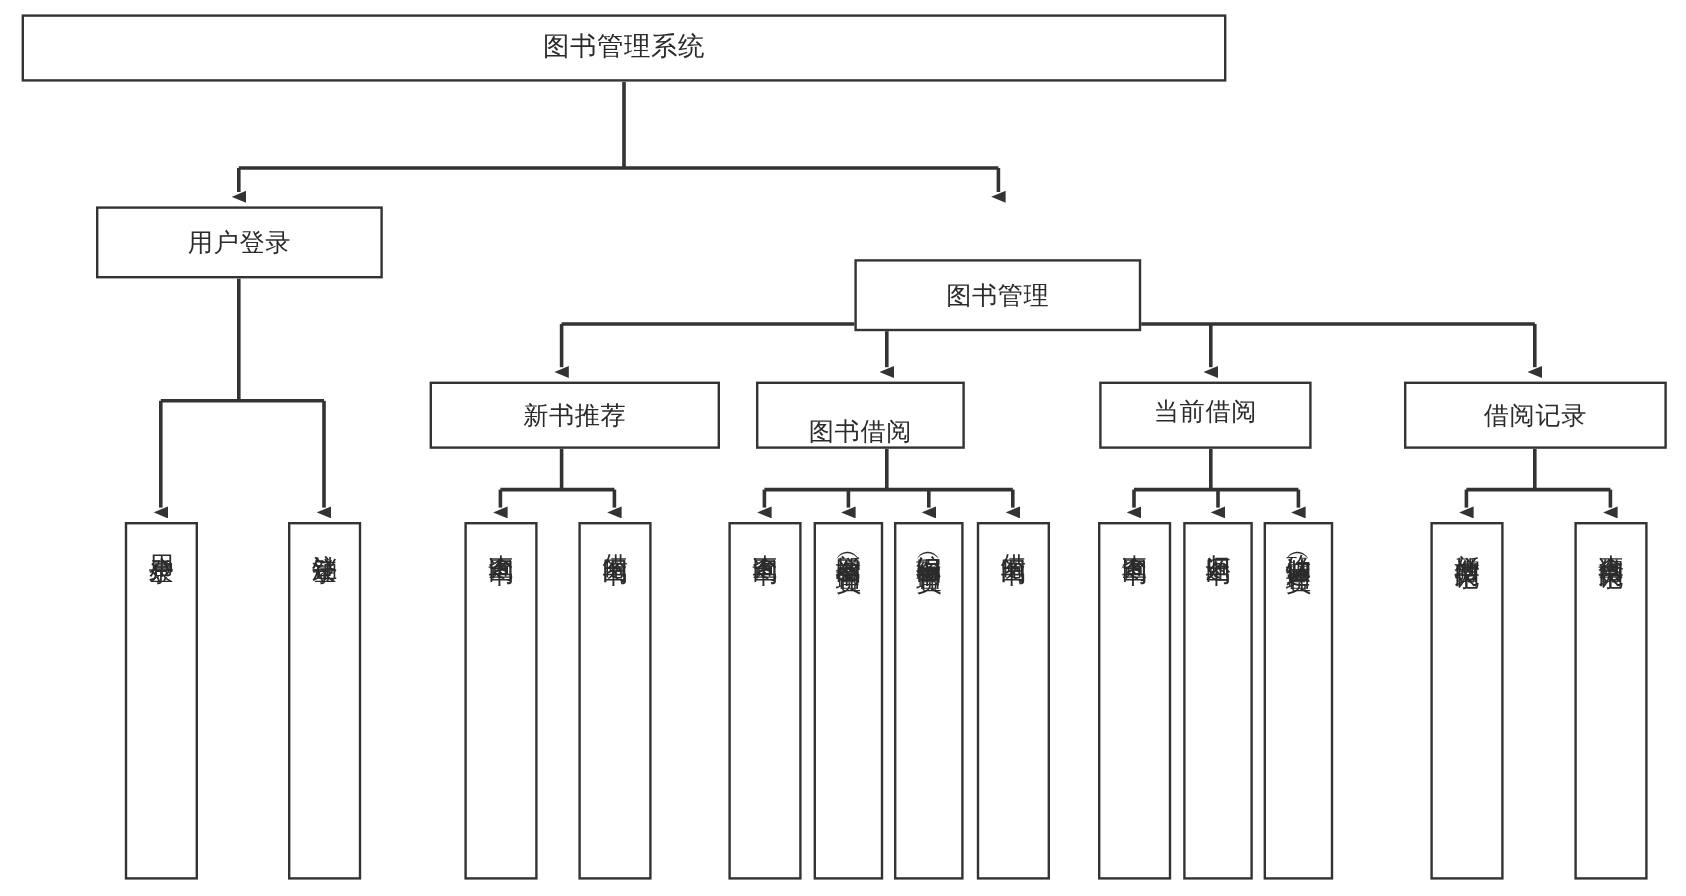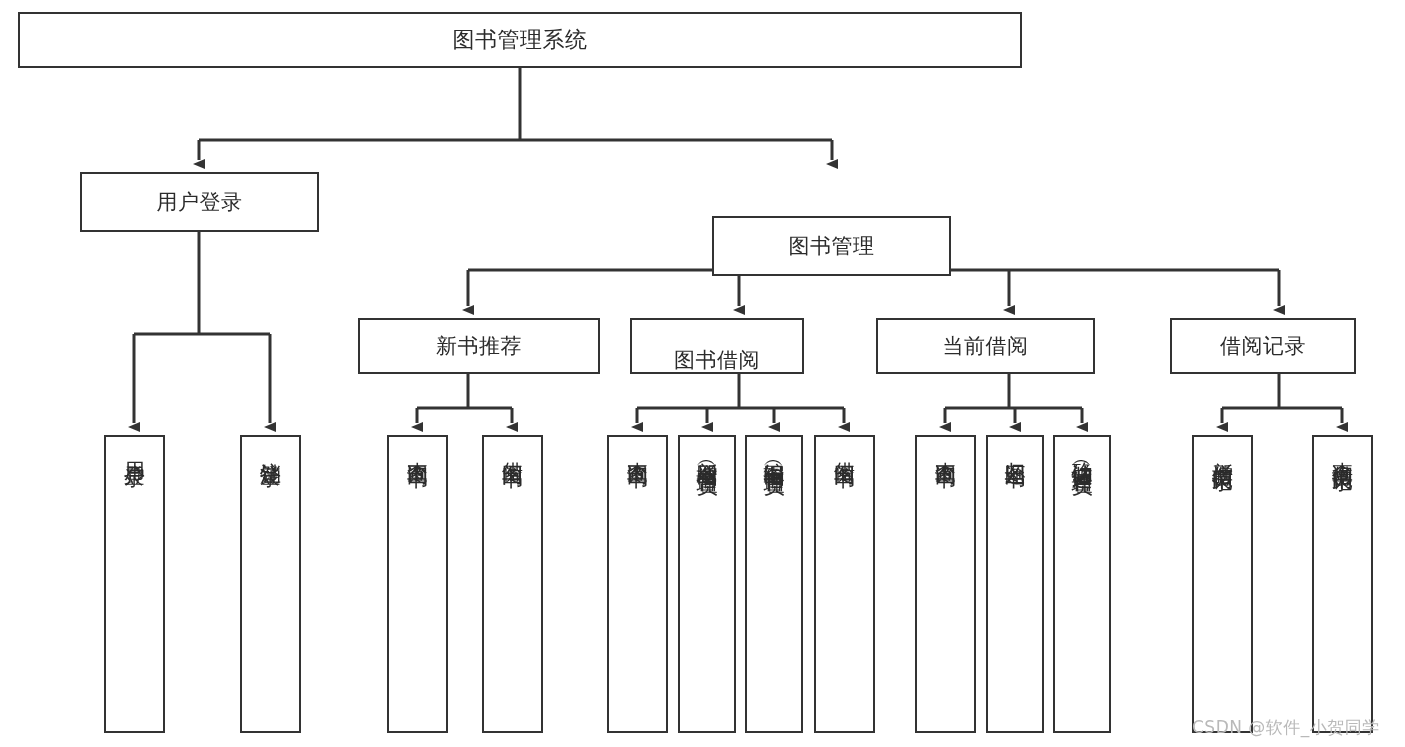--- a/index.html
+++ b/index.html
@@ -154,24 +154,24 @@
   <div class="node h" style="left:712px; top:172px; width:239px; height:60px;margin-top:44px;">
     <span class="label">图书管理</span>
   </div>
 
   <div class="node h" style="left:358px; top:318px; width:242px; height:56px;">
     <span class="label">新书推荐</span>
   </div>
   <div class="node h" style="left:630px; top:318px; width:174px; height:56px;align-items:flex-end;">
     <span class="label">图书借阅</span>
   </div>
-  <div class="node h" style="left:876px; top:318px; width:219px; height:56px;">
+  <div class="node h" style="left:916px; top:318px; width:177px; height:56px;font-family:Liberation Mono, monospace;">
     <span class="label">当前借阅</span>
   </div>
-  <div class="node h" style="left:1170px; top:318px; width:186px; height:56px;">
+  <div class="node h" style="left:1170px; top:318px; width:219px; height:56px;">
     <span class="label">借阅记录</span>
   </div>
 
   <div class="node v" style="left:104px; top:435px; width:61px; height:298px;">
     <span class="label">用户登录</span>
   </div>
   <div class="node v" style="left:240px; top:435px; width:61px; height:298px;">
     <span class="label">注销登录</span>
   </div>
   <div class="node v" style="left:387px; top:435px; width:61px; height:298px;">
@@ -201,15 +201,14 @@
   <div class="node v" style="left:1053px; top:435px; width:58px; height:298px;">
     <span class="label">确认归还（管理员）</span>
   </div>
   <div class="node v" style="left:1192px; top:435px; width:61px; height:298px;">
     <span class="label">新增借阅记录</span>
   </div>
   <div class="node v" style="left:1312px; top:435px; width:61px; height:298px;">
     <span class="label">查询借阅记录</span>
   </div>
 
-  <div class="watermark" style="left:1192px; top:716px;">CSDN @软件_小贺同学</div>
 
 </div>
 
 </body></html>

